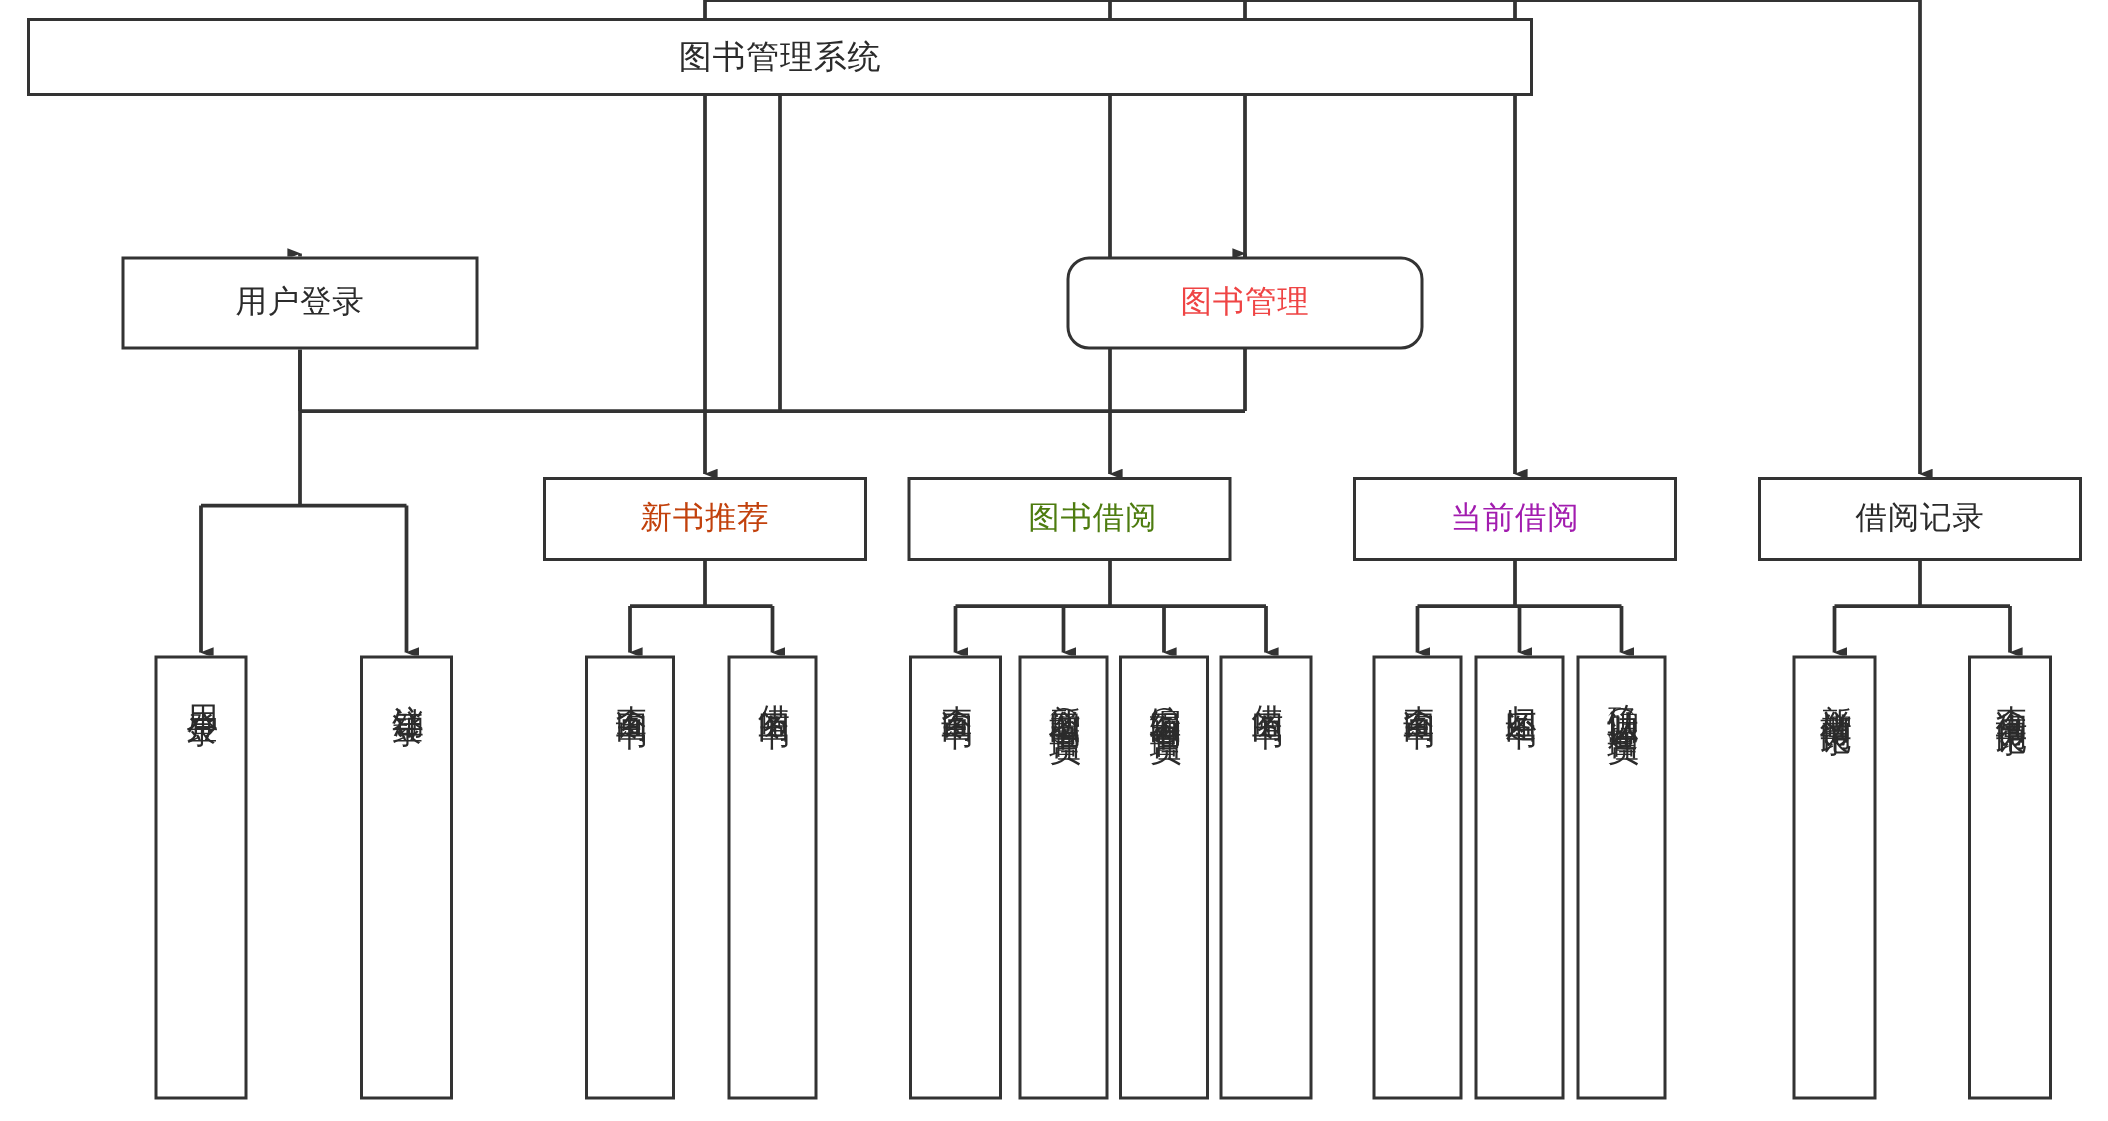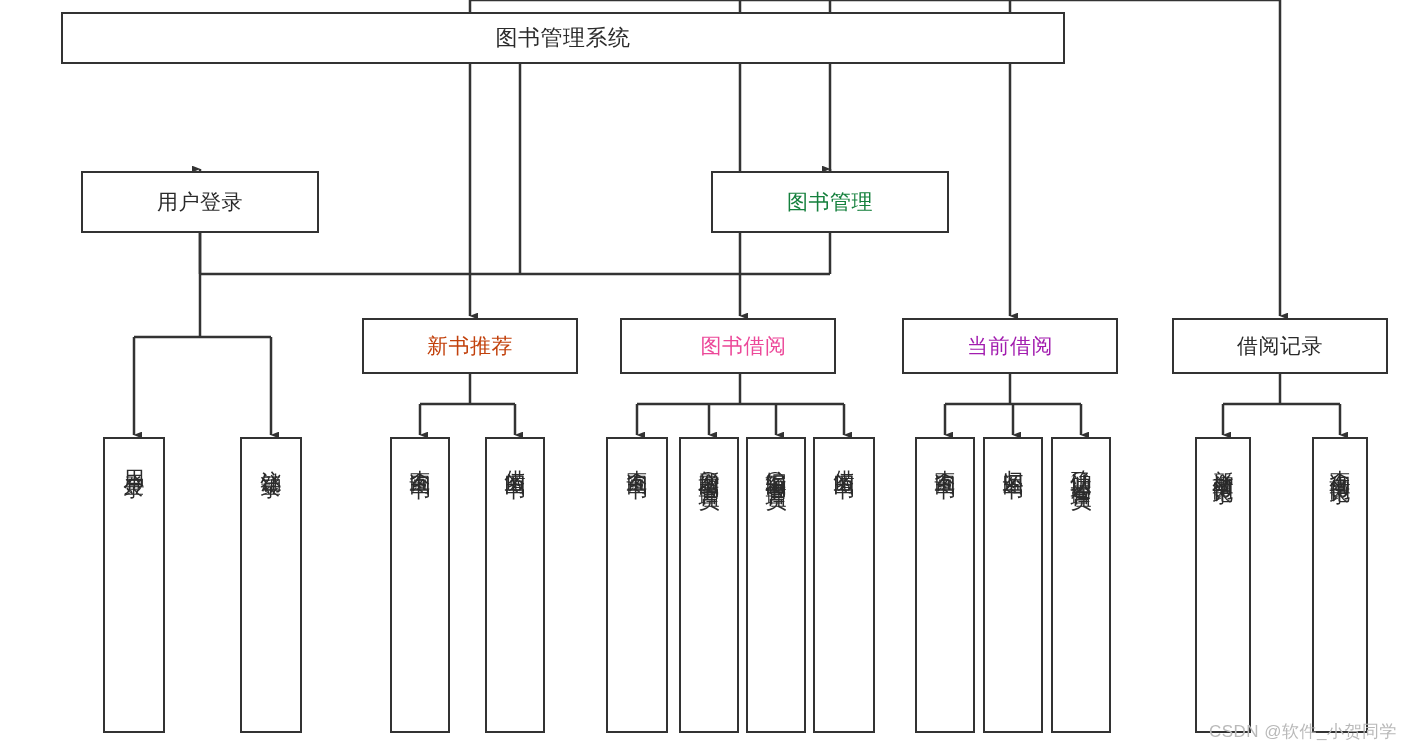--- a/index.html
+++ b/index.html
@@ -114,33 +114,33 @@
         <line x1="1013" y1="404" x2="1013" y2="435" stroke="#333333" stroke-width="2.5" marker-end="url(#arrowhead)"></line>
         <line x1="1081" y1="404" x2="1081" y2="435" stroke="#333333" stroke-width="2.5" marker-end="url(#arrowhead)"></line>
         <line x1="1280" y1="374" x2="1280" y2="404" stroke="#333333" stroke-width="2.5"></line>
         <line x1="1223" y1="404" x2="1340" y2="404" stroke="#333333" stroke-width="2.5"></line>
         <line x1="1223" y1="404" x2="1223" y2="435" stroke="#333333" stroke-width="2.5" marker-end="url(#arrowhead)"></line>
         <line x1="1340" y1="404" x2="1340" y2="435" stroke="#333333" stroke-width="2.5" marker-end="url(#arrowhead)"></line>
       </g>
   </svg>
 
   <div id="node-layer">
-      <div class="node horiz root" style="left: 18px; top: 12px; width: 1004px; height: 52px; border-color: rgb(51, 51, 51); color: rgb(43, 43, 43); margin-left: 43px;">
+      <div class="node horiz root" style="left: 18px; top: 12px; width: 1004px; height: 52px; border-color: rgb(51, 51, 51); color: rgb(43, 43, 43);">
         <span class="node-label">图书管理系统</span>
       </div>
       <div class="node horiz" style="left: 81px; top: 171px; width: 238px; height: 62px; border-color: rgb(51, 51, 51); color: rgb(43, 43, 43);">
         <span class="node-label">用户登录</span>
       </div>
-      <div class="node horiz" style="left: 711px; top: 171px; width: 238px; height: 62px; border-color: rgb(51, 51, 51); color: #15803d;">
+      <div class="node horiz" style="left: 711px; top: 171px; width: 238px; height: 62px; border-color: rgb(51, 51, 51); color: #ef4444; border-radius: 15px;">
         <span class="node-label">图书管理</span>
       </div>
       <div class="node horiz" style="left: 362px; top: 318px; width: 216px; height: 56px; border-color: rgb(51, 51, 51); color: #c2410c;">
         <span class="node-label">新书推荐</span>
       </div>
-      <div class="node horiz" style="left: 620px; top: 318px; width: 216px; height: 56px; border-color: rgb(51, 51, 51); color: #ec4899; padding-left: 31px;">
+      <div class="node horiz" style="left: 605px; top: 318px; width: 216px; height: 56px; border-color: rgb(51, 51, 51); color: #4d7c0f; padding-left: 31px;">
         <span class="node-label">图书借阅</span>
       </div>
       <div class="node horiz" style="left: 902px; top: 318px; width: 216px; height: 56px; border-color: rgb(51, 51, 51); color: #a21caf;">
         <span class="node-label">当前借阅</span>
       </div>
       <div class="node horiz" style="left: 1172px; top: 318px; width: 216px; height: 56px; border-color: rgb(51, 51, 51); color: rgb(43, 43, 43); align-items: center;">
         <span class="node-label">借阅记录</span>
       </div>
       <div class="node vert" style="left: 103px; top: 437px; width: 62px; height: 296px; border-color: rgb(51, 51, 51); color: rgb(43, 43, 43);">
         <span class="node-label">用户登录</span>
@@ -176,14 +176,13 @@
         <span class="node-label">确认归还（管理员）</span>
       </div>
       <div class="node vert" style="left: 1195px; top: 437px; width: 56px; height: 296px; border-color: rgb(51, 51, 51); color: rgb(43, 43, 43);">
         <span class="node-label">新增借阅记录</span>
       </div>
       <div class="node vert" style="left: 1312px; top: 437px; width: 56px; height: 296px; border-color: rgb(51, 51, 51); color: rgb(43, 43, 43);">
         <span class="node-label">查询借阅记录</span>
       </div>
     </div>
 
-  <div id="watermark">CSDN @软件_小贺同学</div>
 </div>
 
 </body></html>

